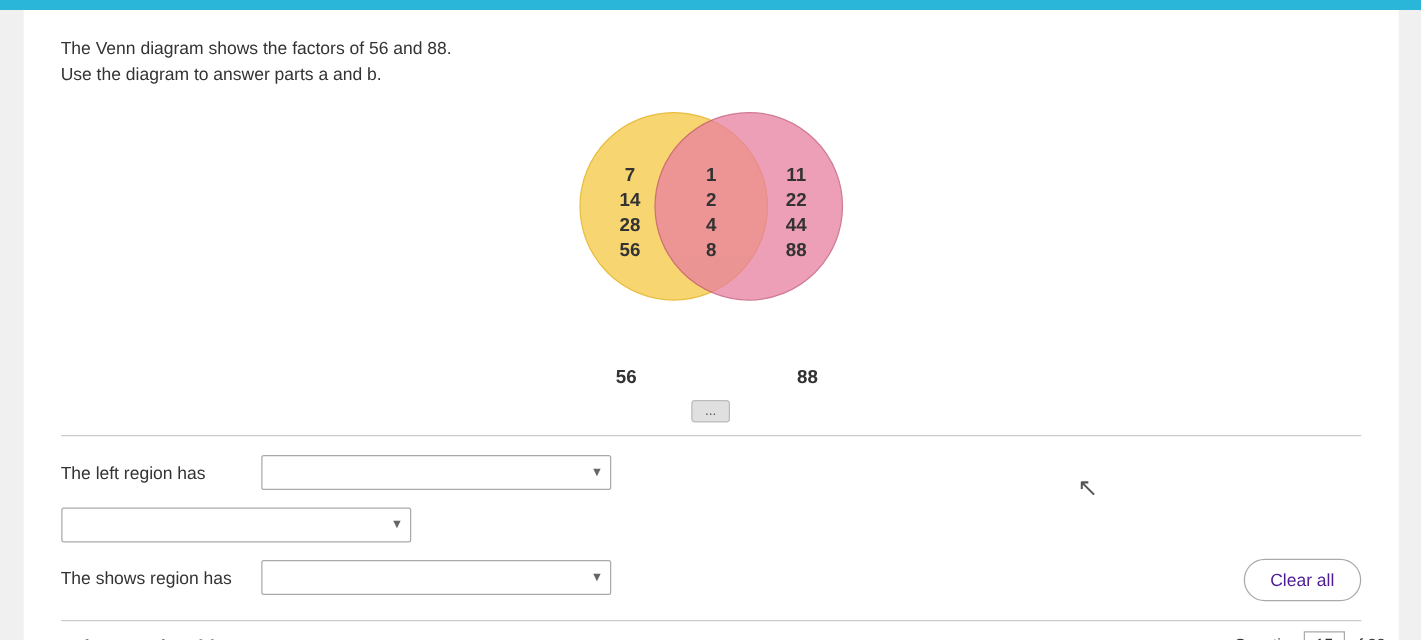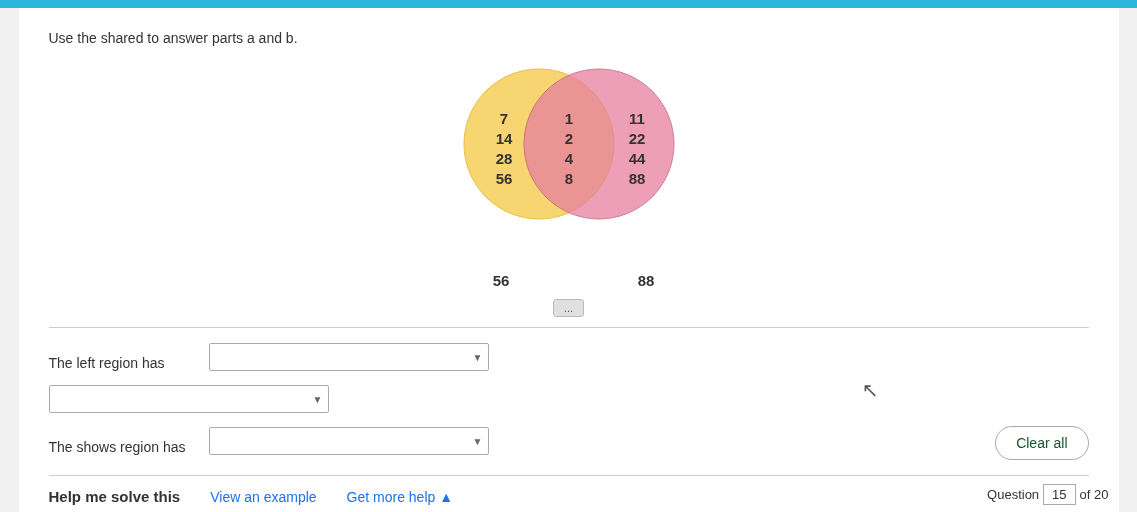--- a/index.html
+++ b/index.html
@@ -86,21 +86,21 @@
       cursor: pointer;
       color: #555;
     }
 
     .answer-section {
       margin-top: 15px;
     }
 
     .answer-row {
       display: flex;
-      align-items: flex-end;
+      align-items: center;
       margin-bottom: 14px;
       font-size: 14px;
       color: #333;
     }
 
     .answer-row label {
       min-width: 160px;
     }
 
     .answer-row .dropdown-wrap {
@@ -164,21 +164,21 @@
     .clear-all-btn {
       position: absolute;
       right: 30px;
       bottom: 55px;
       background: #fff;
       border: 1px solid #aaa;
       border-radius: 20px;
       padding: 8px 20px;
       font-size: 14px;
       cursor: pointer;
-      color: #14532d;
+      color: #4c1d95;
     }
 
     .question-nav {
       position: absolute;
       right: 10px;
       bottom: 10px;
       display: flex;
       align-items: center;
       gap: 4px;
       font-size: 13px;
@@ -210,21 +210,22 @@
     }
   </style>
 </head>
 <body>
 
 <div class="top-bar"></div>
 
 <div class="main-content">
 
   <div class="instructions">
-    <div>Use the shared to answer parts a and b.</div>
+    <div>The Venn diagram shows the factors of 56 and 88.</div>
+    <div>Use the diagram to answer parts a and b.</div>
   </div>
 
   <div class="venn-area">
     <div class="venn-container">
       <svg class="venn-svg" width="320" height="180">
 
         <circle cx="130" cy="85" r="75" fill="#f5c842" opacity="0.75" stroke="#e0a800" stroke-width="1"></circle>
 
         <circle cx="190" cy="85" r="75" fill="#e87fa0" opacity="0.75" stroke="#c05070" stroke-width="1"></circle>
 

